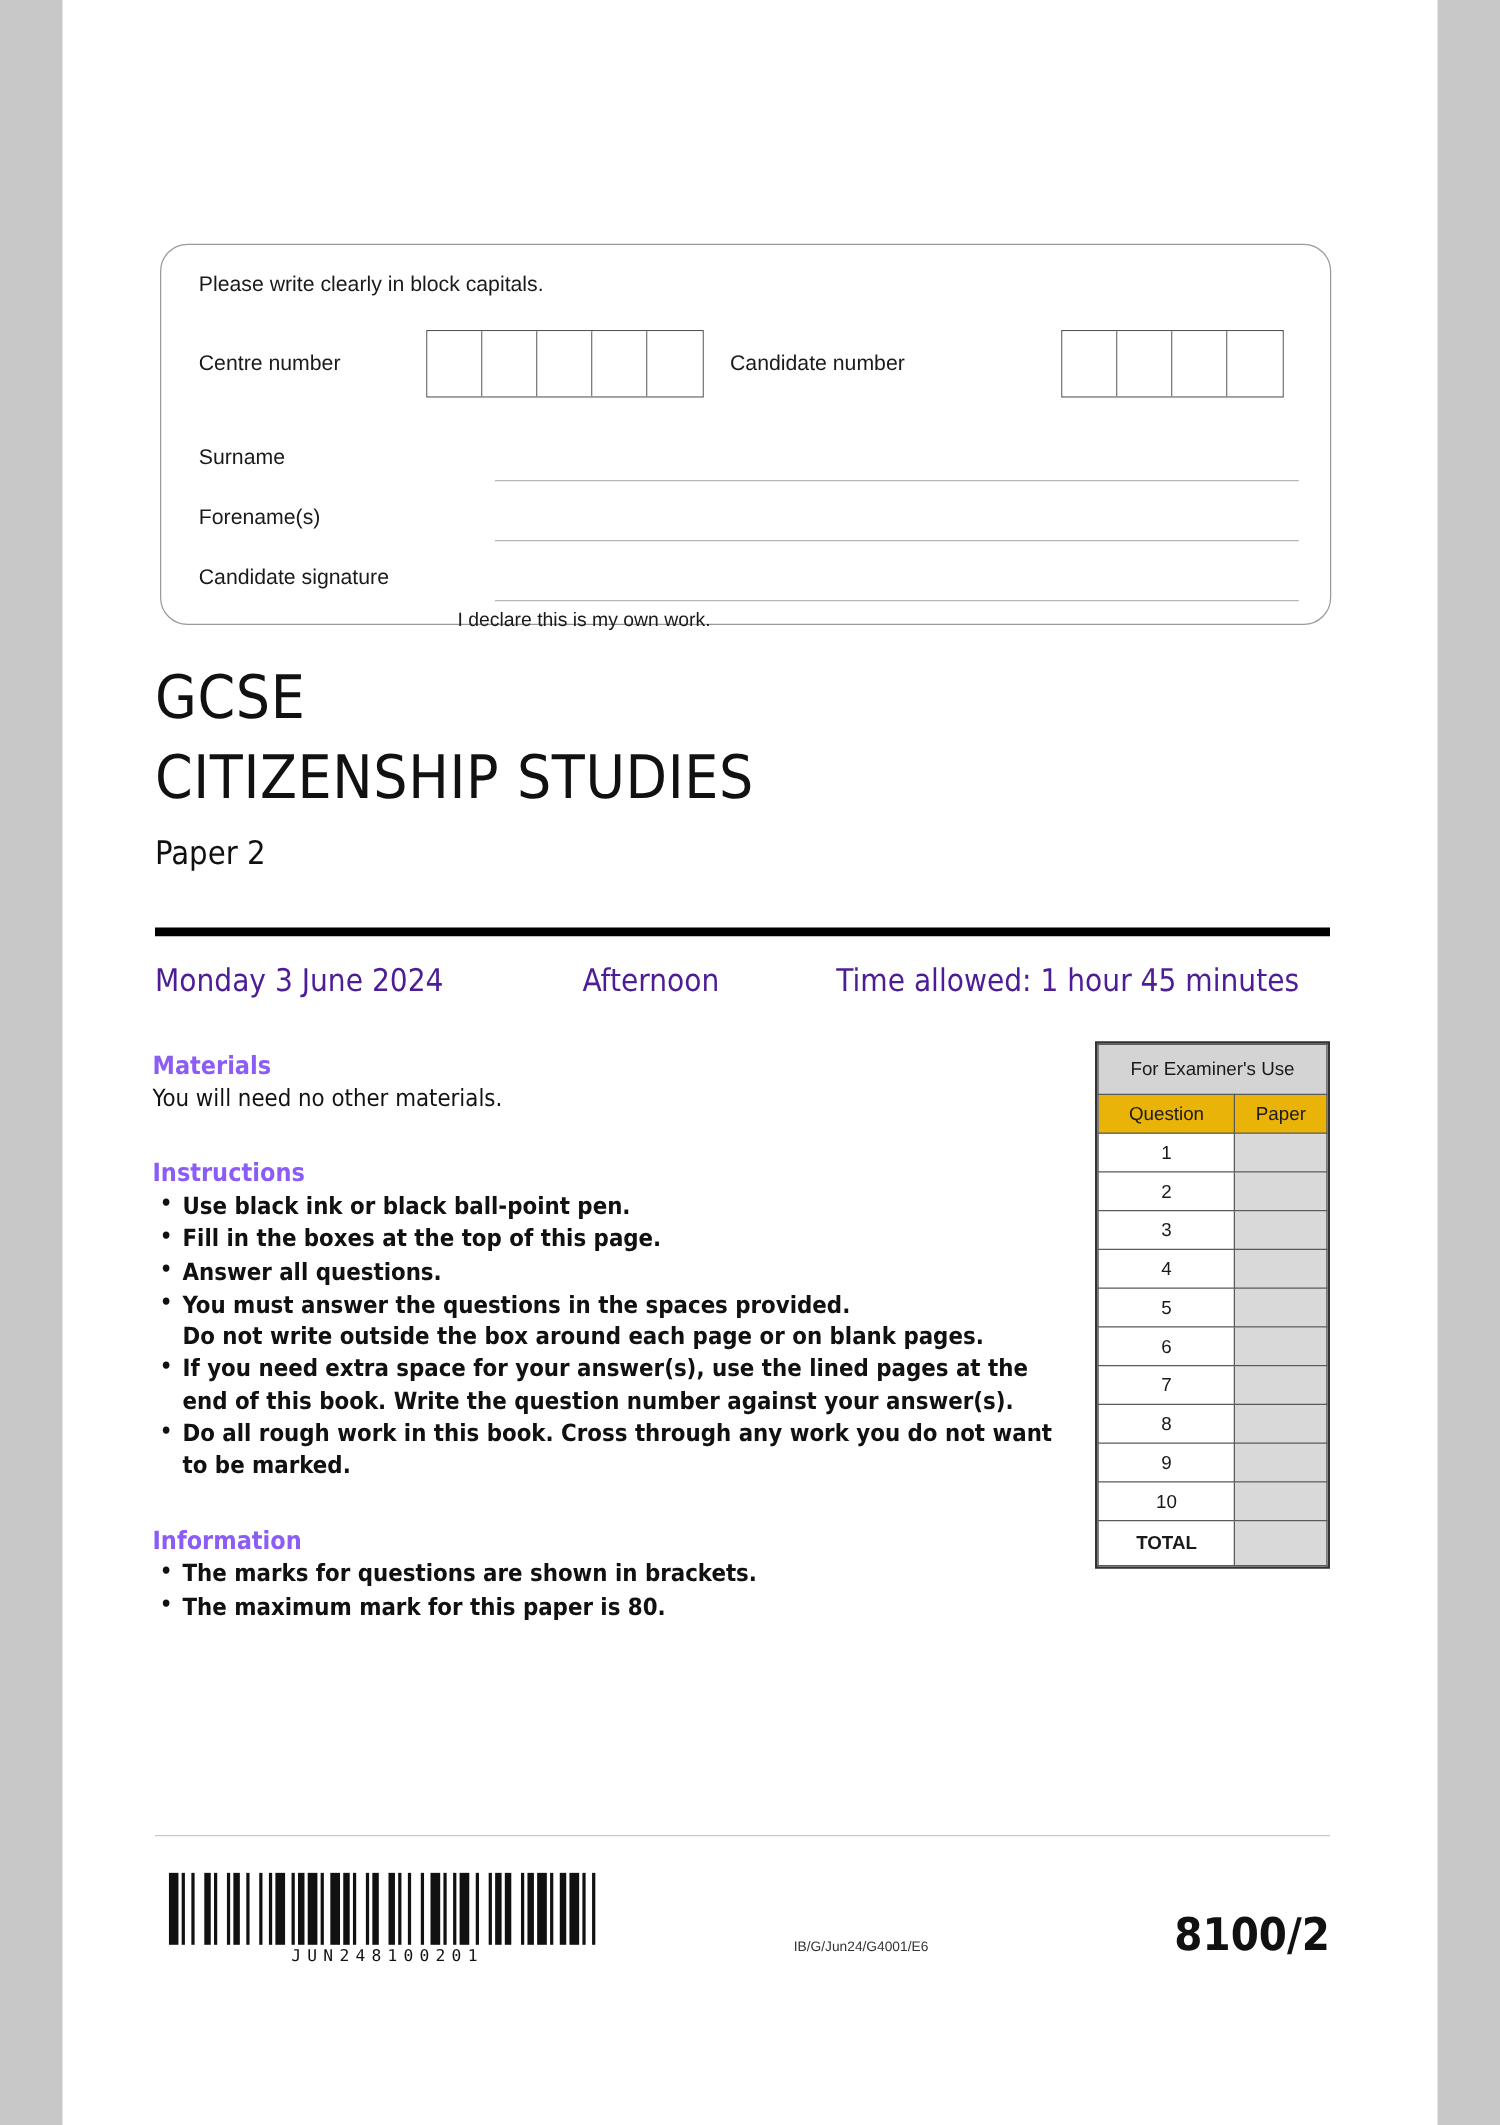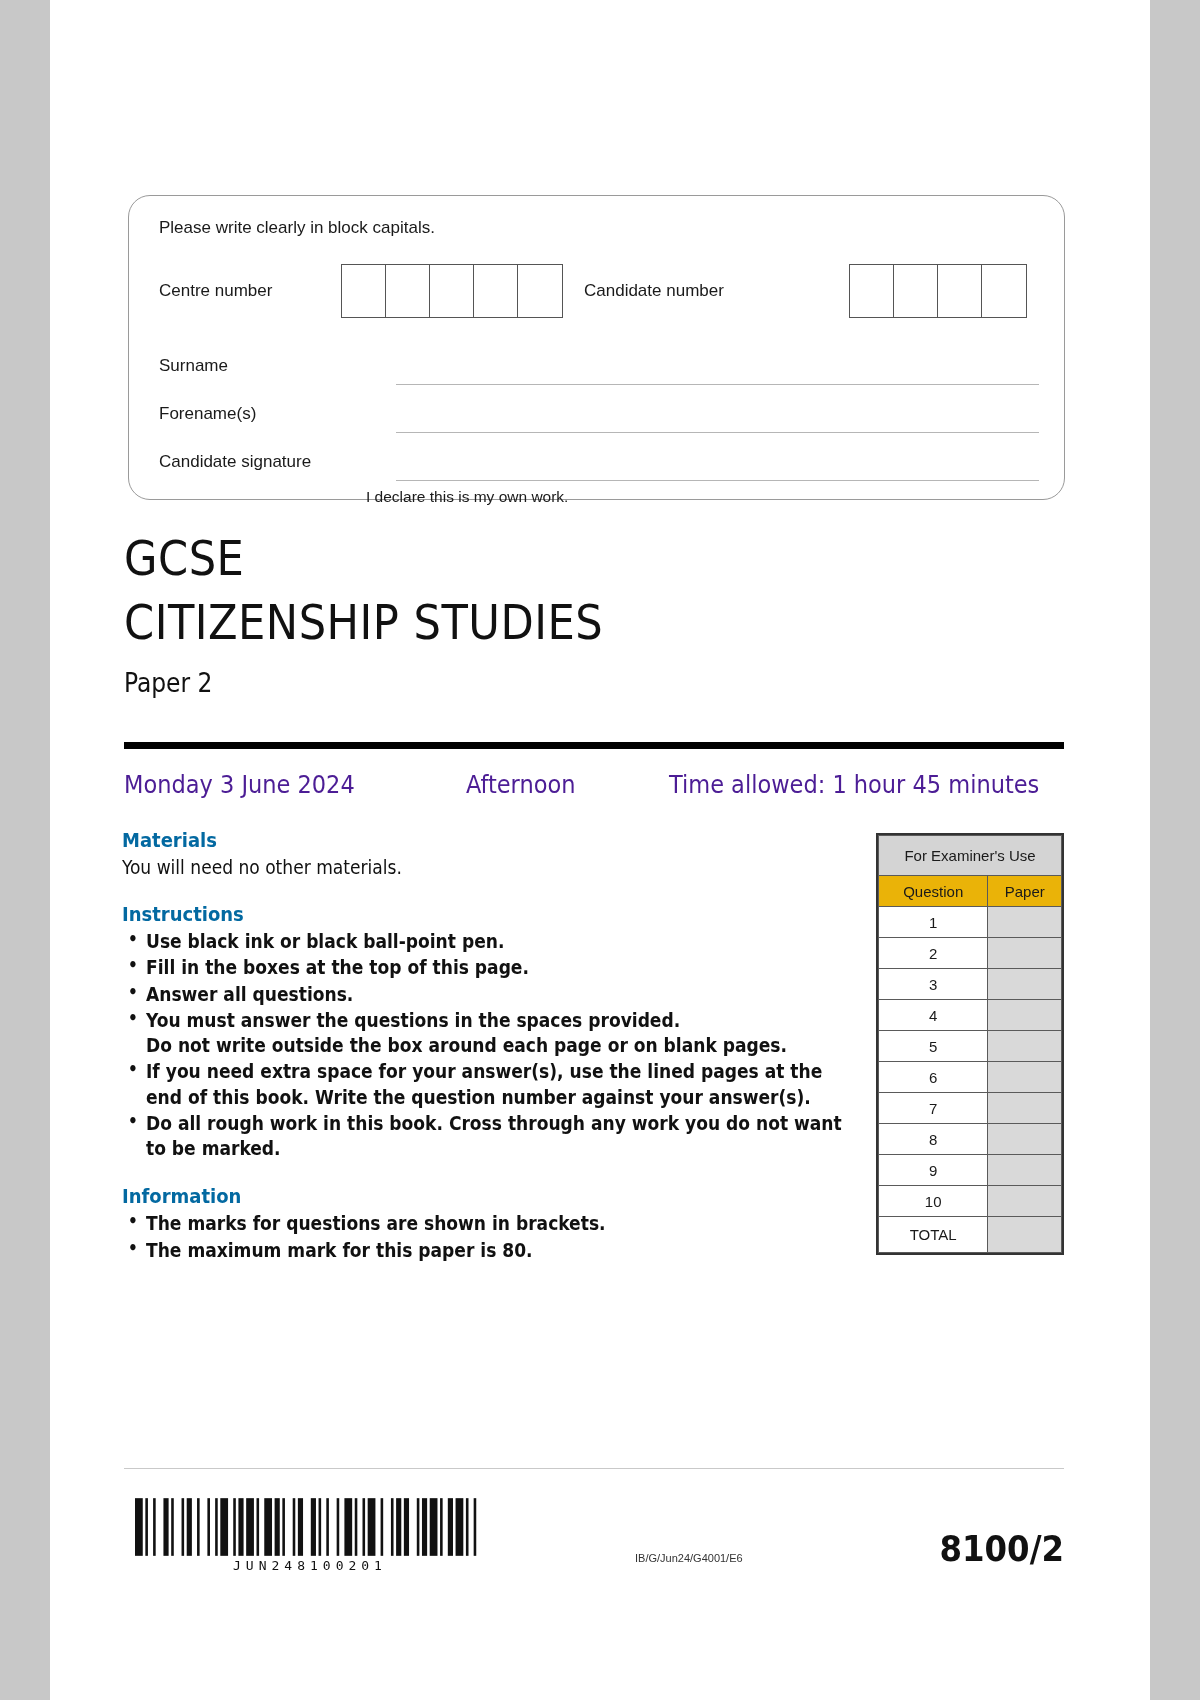--- a/index.html
+++ b/index.html
@@ -91,21 +91,21 @@
     font-size: 25px; color: #4c1d95;
   }
   .ex-date { left: 0; }
   .ex-session { left: 342px; }
   .ex-time { left: 545px; }
 
   
   .info-col { position: absolute; left: 72px; top: 828px; width: 730px; }
   .h-sec {
     font-family: "DejaVu Sans Condensed", "Liberation Sans Narrow", "Liberation Sans", sans-serif;
-    font-size: 20px; font-weight: bold; color: #0369a1; margin: 0 0 3px 0;
+    font-size: 20px; font-weight: bold; color: #8b5cf6; margin: 12px 0 3px 0;
   }
   .p-sec {
     font-family: "DejaVu Sans Condensed", "Liberation Sans Narrow", "Liberation Sans", sans-serif;
     font-size: 19px; color: #111; margin: 0; line-height: 1.32;
   }
   ul.bullets { margin: 2px 0 0 0; padding: 0 0 0 24px; list-style: none; }
   ul.bullets li {
     font-family: "DejaVu Sans Condensed", "Liberation Sans Narrow", "Liberation Sans", sans-serif;
     font-size: 19px; color: #111; line-height: 1.33; position: relative; margin-bottom: 1px; font-weight: bold;
   }
@@ -124,21 +124,21 @@
   .ex-table table { border-collapse: collapse; width: 100%; }
   .ex-table td {
     border: 1px solid #5a5a5a;
     font-family: "Liberation Sans", sans-serif;
     font-size: 15px; color: #1a1a1a;
     text-align: center; height: 31px; padding: 0;
   }
   .ex-head { background: #d4d4d4; font-size: 15px !important; height: 40px !important; }
   .ex-sub { background: #eab308; }
   .ex-mark { background: #d9d9d9; }
-  .ex-total td { font-weight: normal; height: 36px !important; }
+  .ex-total td { font-weight: bold; height: 36px !important; }
   .ex-total .ql { background: #fff; }
   .ex-outer { border: 2px solid #333; }
 
   
   .rule-thin {
     position: absolute; left: 74px; top: 1468px;
     width: 940px; height: 1px; background: #c9c9c9;
   }
   .barcode { position: absolute; left: 85px; top: 1498px; width: 350px; height: 58px; }
   .barcode-num {

